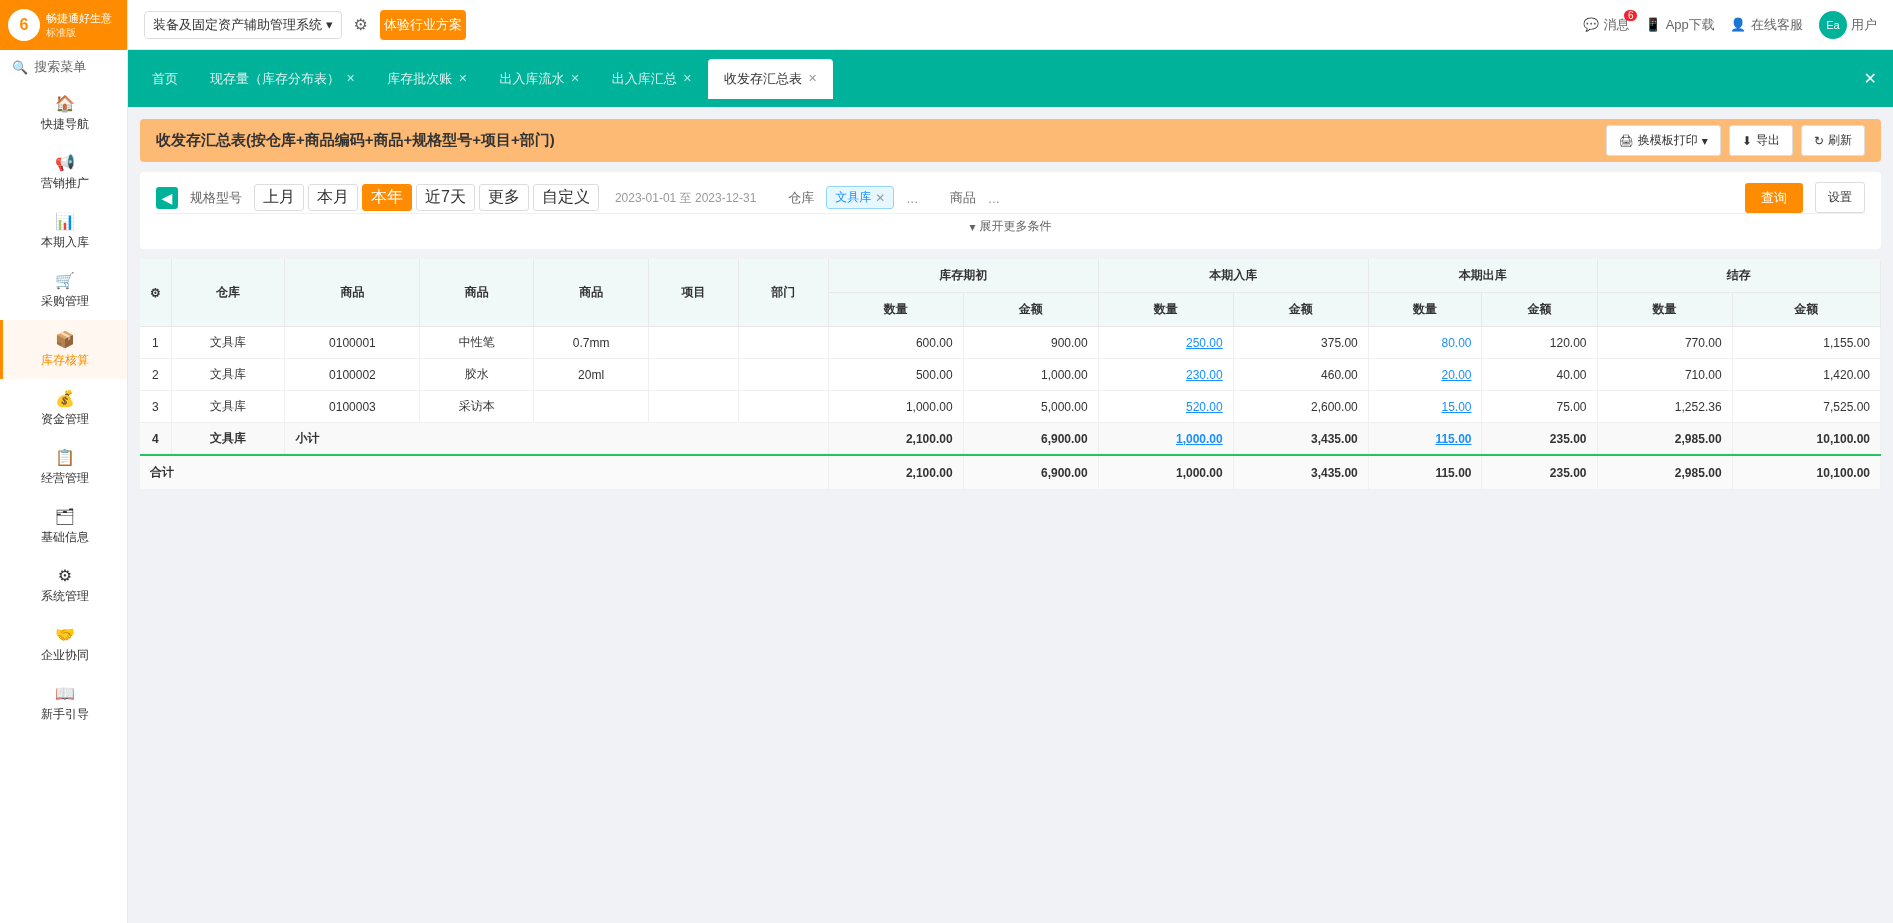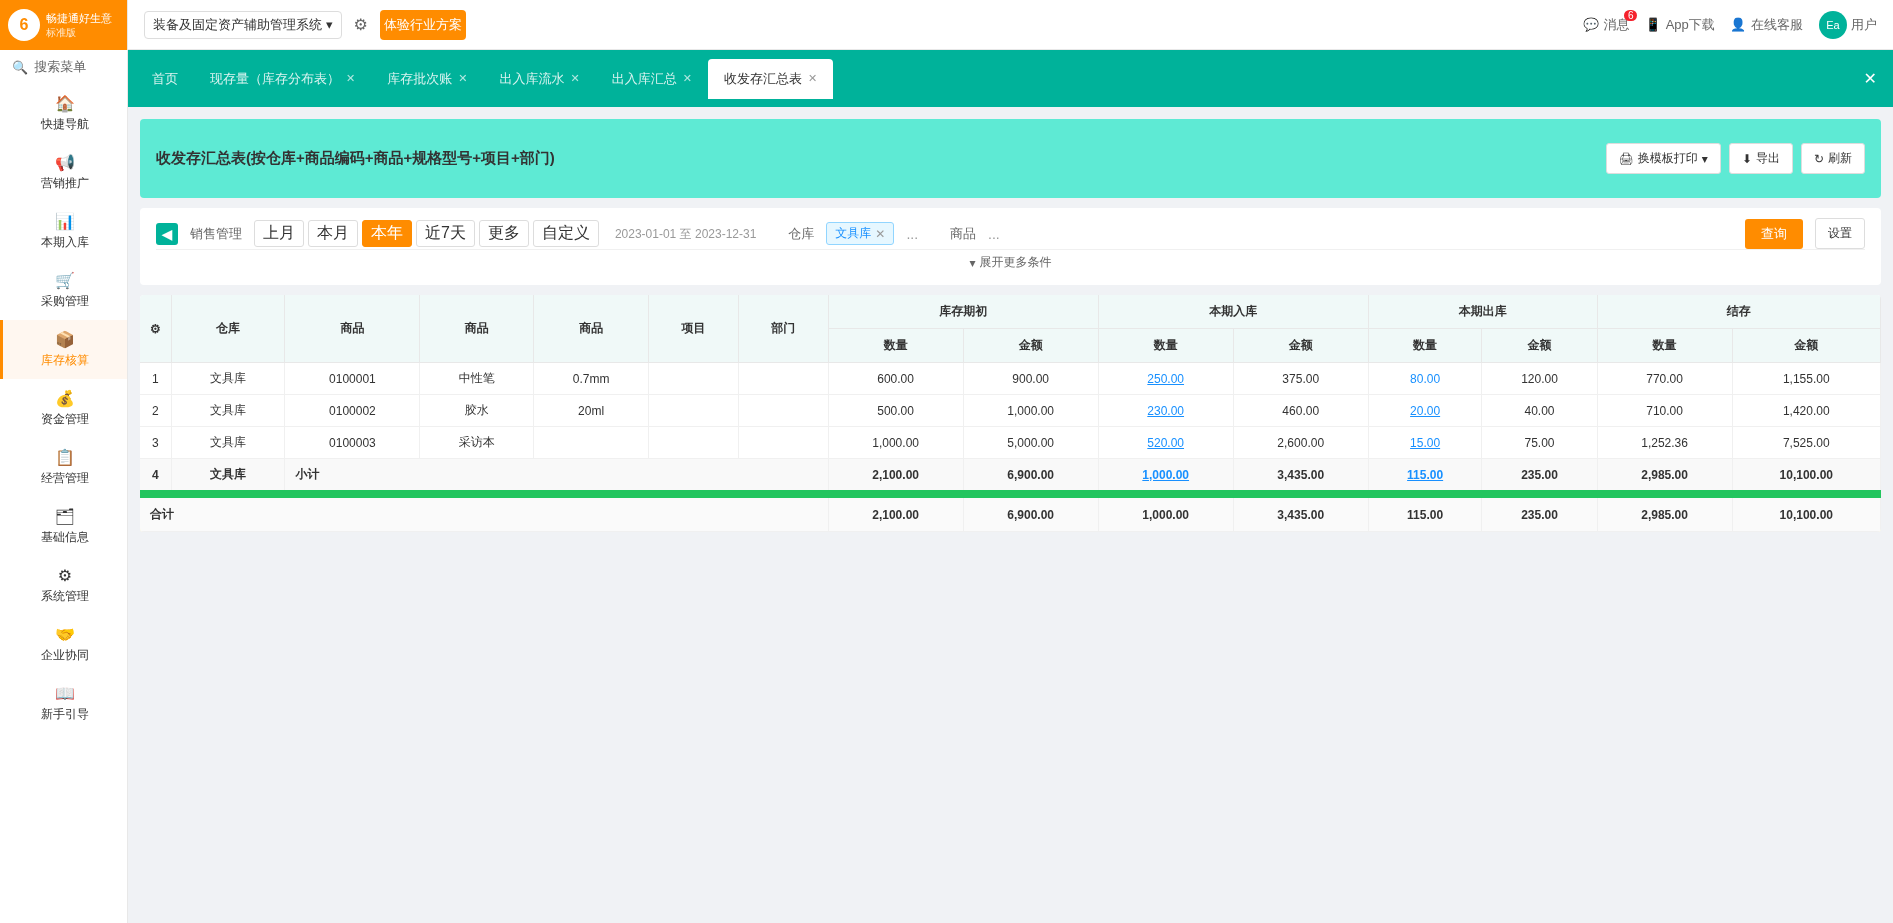--- a/index.html
+++ b/index.html
@@ -49,24 +49,24 @@
     .warehouse-tag .tag-close { cursor: pointer; color: #999; font-size: 12px; }
     .filter-dots { color: #999; font-size: 14px; cursor: pointer; }
     .expand-btn { display: flex; align-items: center; gap: 4px; color: #666; font-size: 12px; cursor: pointer; justify-content: center; padding: 4px 0; border-top: 1px solid #f0f0f0; }
     table { width: 100%; border-collapse: collapse; font-size: 12px; }
     thead tr { background: #f0f9f8; }
     th { padding: 8px 10px; text-align: center; color: #333; font-weight: 600; border-bottom: 1px solid #e8e8e8; border-right: 1px solid #e8e8e8; white-space: nowrap; }
     td { padding: 7px 10px; text-align: center; color: #333; border-bottom: 1px solid #f0f0f0; border-right: 1px solid #f0f0f0; white-space: nowrap; }
     .subtotal-row td { font-weight: bold; background: #f9f9f9; }
     .th-group { text-align: center; border-bottom: 1px solid #e8e8e8; }
     .gear-cell { width: 30px; }
-    .num-col { }
-
-    
-    .table-footer { background: #fef9c3; border-top: 8px solid #22c55e; }
+    .num-col { text-align: right; }
+
+    
+    .table-footer { background: #fef9c3; border-top: 2px solid #22c55e; }
     .table-footer td { font-weight: bold; background: #fafafa; padding: 8px 10px; }
 
     
     .content::-webkit-scrollbar { width: 6px; }
     .content::-webkit-scrollbar-track { background: #f0f2f5; }
     .content::-webkit-scrollbar-thumb { background: #ccc; border-radius: 3px; }
 
     .filter-section { background: #fff; padding: 10px 16px; border-radius: 4px; }
     .action-btn-orange { background: #ff8c00; color: #fff; border: none; padding: 6px 16px; border-radius: 3px; cursor: pointer; font-size: 13px; }
     .action-btn-white { background: #fff; color: #333; border: 1px solid #ddd; padding: 6px 12px; border-radius: 3px; cursor: pointer; font-size: 12px; display: flex; align-items: center; gap: 4px; }
@@ -192,21 +192,21 @@
     </div>
     <div class="tab active">
       <span>收发存汇总表</span>
       <span class="close" style="color:#999;">✕</span>
     </div>
     <div class="tabs-close">✕</div>
   </div>
 
   <div class="content">
 
-    <div style="background:#5eead4;padding:24px 16px;border-radius:4px;display:flex;align-items:center;justify-content:space-between;">
+    <div style="background:#fdba74;padding:6px 16px;border-radius:4px;display:flex;align-items:center;justify-content:space-between;">
       <span class="page-title">收发存汇总表(按仓库+商品编码+商品+规格型号+项目+部门)</span>
       <div style="display:flex;gap:8px;align-items:center;">
         <button class="action-btn-white">
           <span>🖨</span>
           <span>换模板打印</span>
           <span>▾</span>
         </button>
         <button class="action-btn-white">
           <span>⬇</span>
           <span>导出</span>
@@ -214,21 +214,21 @@
         <button class="action-btn-white">
           <span>↻</span>
           <span>刷新</span>
         </button>
       </div>
     </div>
 
     <div class="filter-section">
       <div class="filter-row">
         <button class="filter-collapse-btn">◀</button>
-        <span class="filter-label">销售管理</span>
+        <span class="filter-label">规格型号</span>
         <div class="date-btns">
           <button class="date-btn">上月</button>
           <button class="date-btn">本月</button>
           <button class="date-btn active">本年</button>
           <button class="date-btn">近7天</button>
           <button class="date-btn">更多</button>
           <button class="date-btn">自定义</button>
         </div>
         <div style="display:flex;flex-direction:column;margin-left:4px;">
           <div class="date-range">2023-01-01 至 2023-12-31</div>

